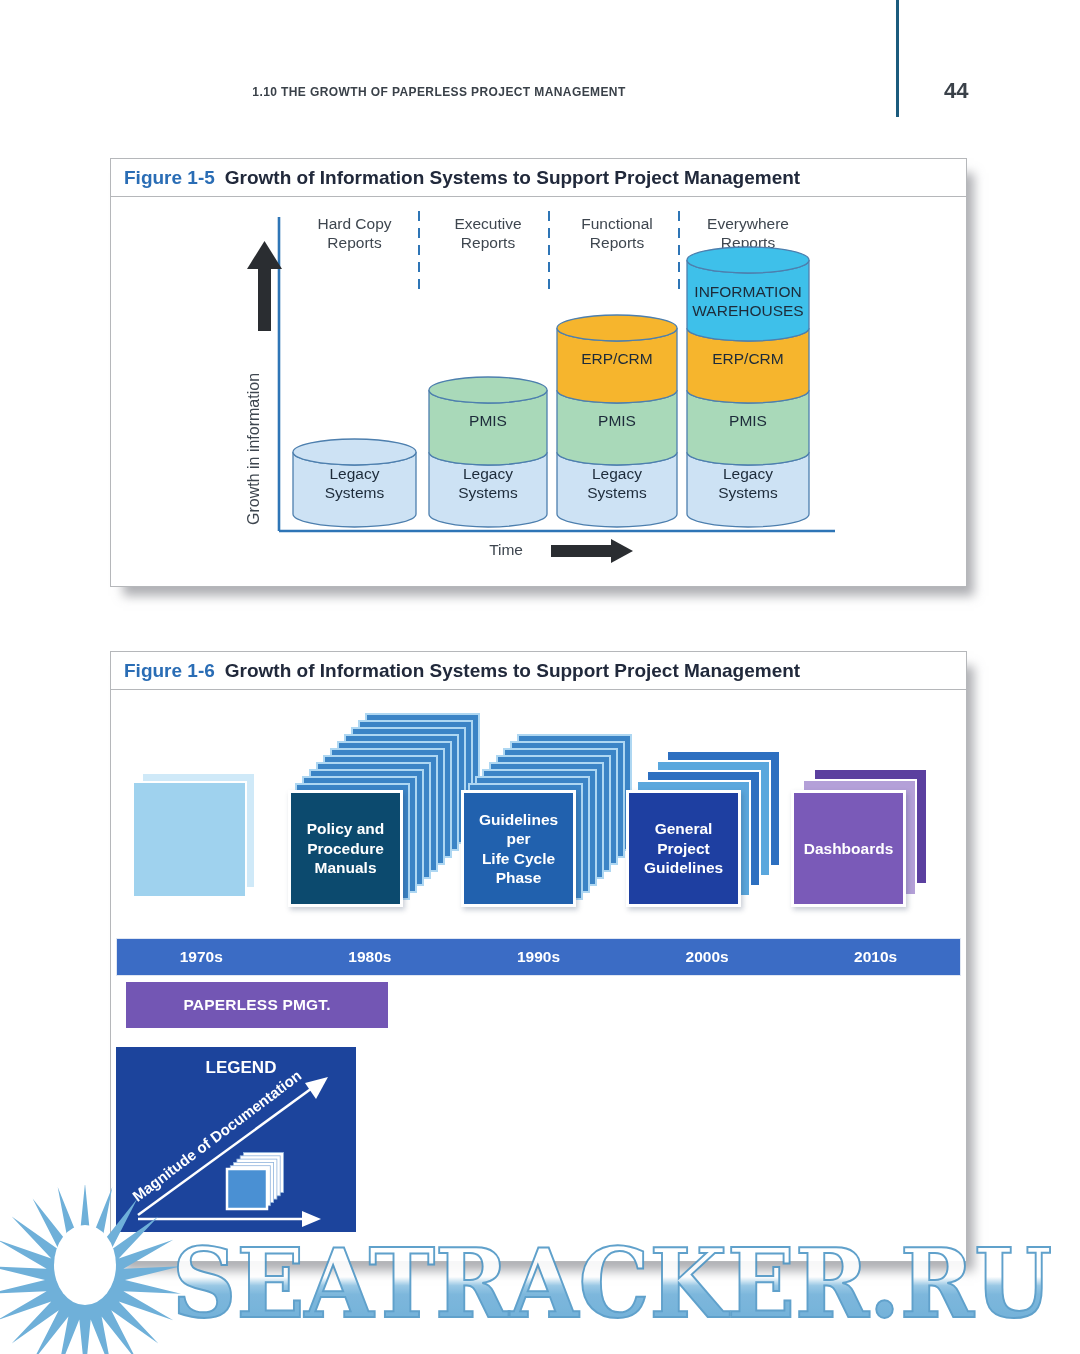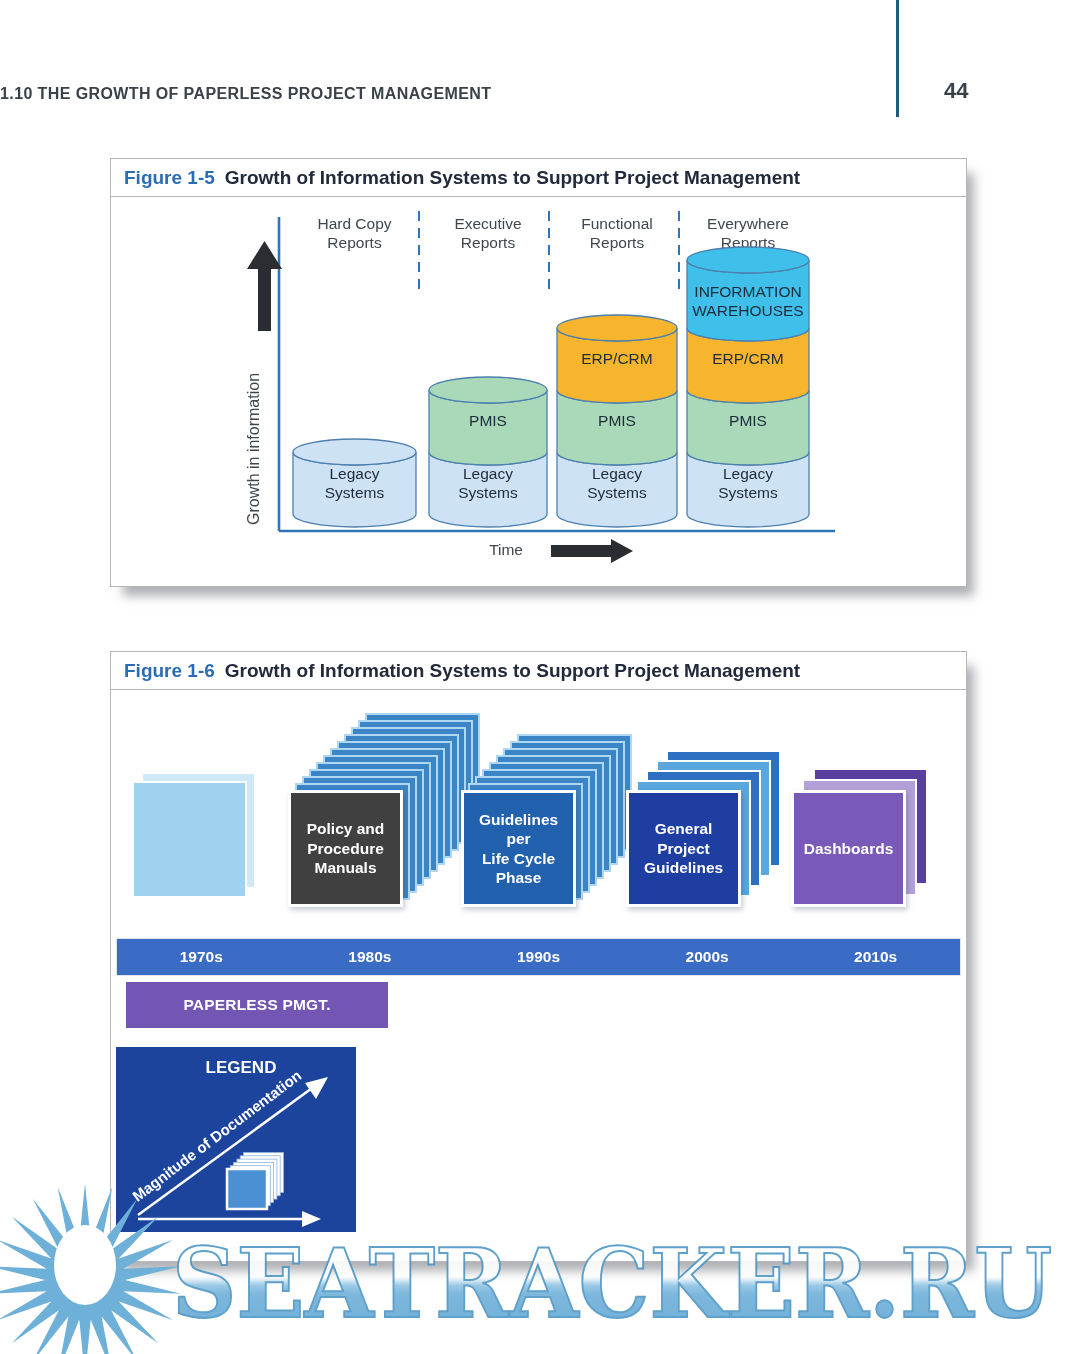--- a/index.html
+++ b/index.html
@@ -2,22 +2,22 @@
 <html><head>
 <meta charset="utf-8">
 <style>
   html,body{margin:0;padding:0;}
   body{
     width:1080px;height:1354px;position:relative;overflow:hidden;
     background:#ffffff;font-family:"Liberation Sans",sans-serif;
   }
   
   .page-header-text{
-    position:absolute;top:85px;left:0;width:878px;text-align:left;
-    font-size:16px;font-weight:bold;letter-spacing:.4px;color:#3a4149;
+    position:absolute;top:85px;left:0;width:878px;text-align:center;
+    font-size:12px;font-weight:bold;letter-spacing:.4px;color:#3a4149;
   }
   .header-rule{
     position:absolute;left:896px;top:0;width:3px;height:117px;background:#1b5b7d;
   }
   .page-number{
     position:absolute;left:944px;top:78px;font-size:22px;font-weight:bold;color:#3a4149;
   }
   
   .figure-box{
     position:absolute;left:110px;width:855px;background:#fff;
@@ -126,21 +126,21 @@
         <div class="doc-card" style="left: 242px; top: 30px; background: rgb(59, 132, 198); border: 2px solid rgb(174, 215, 242);"></div>
         <div class="doc-card" style="left: 235px; top: 37px; background: rgb(59, 132, 198); border: 2px solid rgb(174, 215, 242);"></div>
         <div class="doc-card" style="left: 228px; top: 44px; background: rgb(59, 132, 198); border: 2px solid rgb(174, 215, 242);"></div>
         <div class="doc-card" style="left: 221px; top: 51px; background: rgb(59, 132, 198); border: 2px solid rgb(174, 215, 242);"></div>
         <div class="doc-card" style="left: 214px; top: 58px; background: rgb(59, 132, 198); border: 2px solid rgb(174, 215, 242);"></div>
         <div class="doc-card" style="left: 207px; top: 65px; background: rgb(59, 132, 198); border: 2px solid rgb(174, 215, 242);"></div>
         <div class="doc-card" style="left: 200px; top: 72px; background: rgb(59, 132, 198); border: 2px solid rgb(174, 215, 242);"></div>
         <div class="doc-card" style="left: 193px; top: 79px; background: rgb(59, 132, 198); border: 2px solid rgb(174, 215, 242);"></div>
         <div class="doc-card" style="left: 186px; top: 86px; background: rgb(59, 132, 198); border: 2px solid rgb(174, 215, 242);"></div>
         <div class="doc-card" style="left: 179px; top: 93px; background: rgb(59, 132, 198); border: 2px solid rgb(174, 215, 242);"></div>
-        <div class="doc-card front" style="left: 172px; top: 100px; background: #404040;">
+        <div class="doc-card front" style="left: 172px; top: 100px; background: #0c4a6e;">
           <span>Policy and<br>Procedure<br>Manuals</span>
         </div>
         <div class="doc-card" style="left: 401px; top: 44px; background: rgb(59, 132, 198); border: 2px solid rgb(174, 215, 242);"></div>
         <div class="doc-card" style="left: 394px; top: 51px; background: rgb(59, 132, 198); border: 2px solid rgb(174, 215, 242);"></div>
         <div class="doc-card" style="left: 387px; top: 58px; background: rgb(59, 132, 198); border: 2px solid rgb(174, 215, 242);"></div>
         <div class="doc-card" style="left: 380px; top: 65px; background: rgb(59, 132, 198); border: 2px solid rgb(174, 215, 242);"></div>
         <div class="doc-card" style="left: 373px; top: 72px; background: rgb(59, 132, 198); border: 2px solid rgb(174, 215, 242);"></div>
         <div class="doc-card" style="left: 366px; top: 79px; background: rgb(59, 132, 198); border: 2px solid rgb(174, 215, 242);"></div>
         <div class="doc-card" style="left: 359px; top: 86px; background: rgb(59, 132, 198); border: 2px solid rgb(174, 215, 242);"></div>
         <div class="doc-card" style="left: 352px; top: 93px; background: rgb(59, 132, 198); border: 2px solid rgb(174, 215, 242);"></div>

